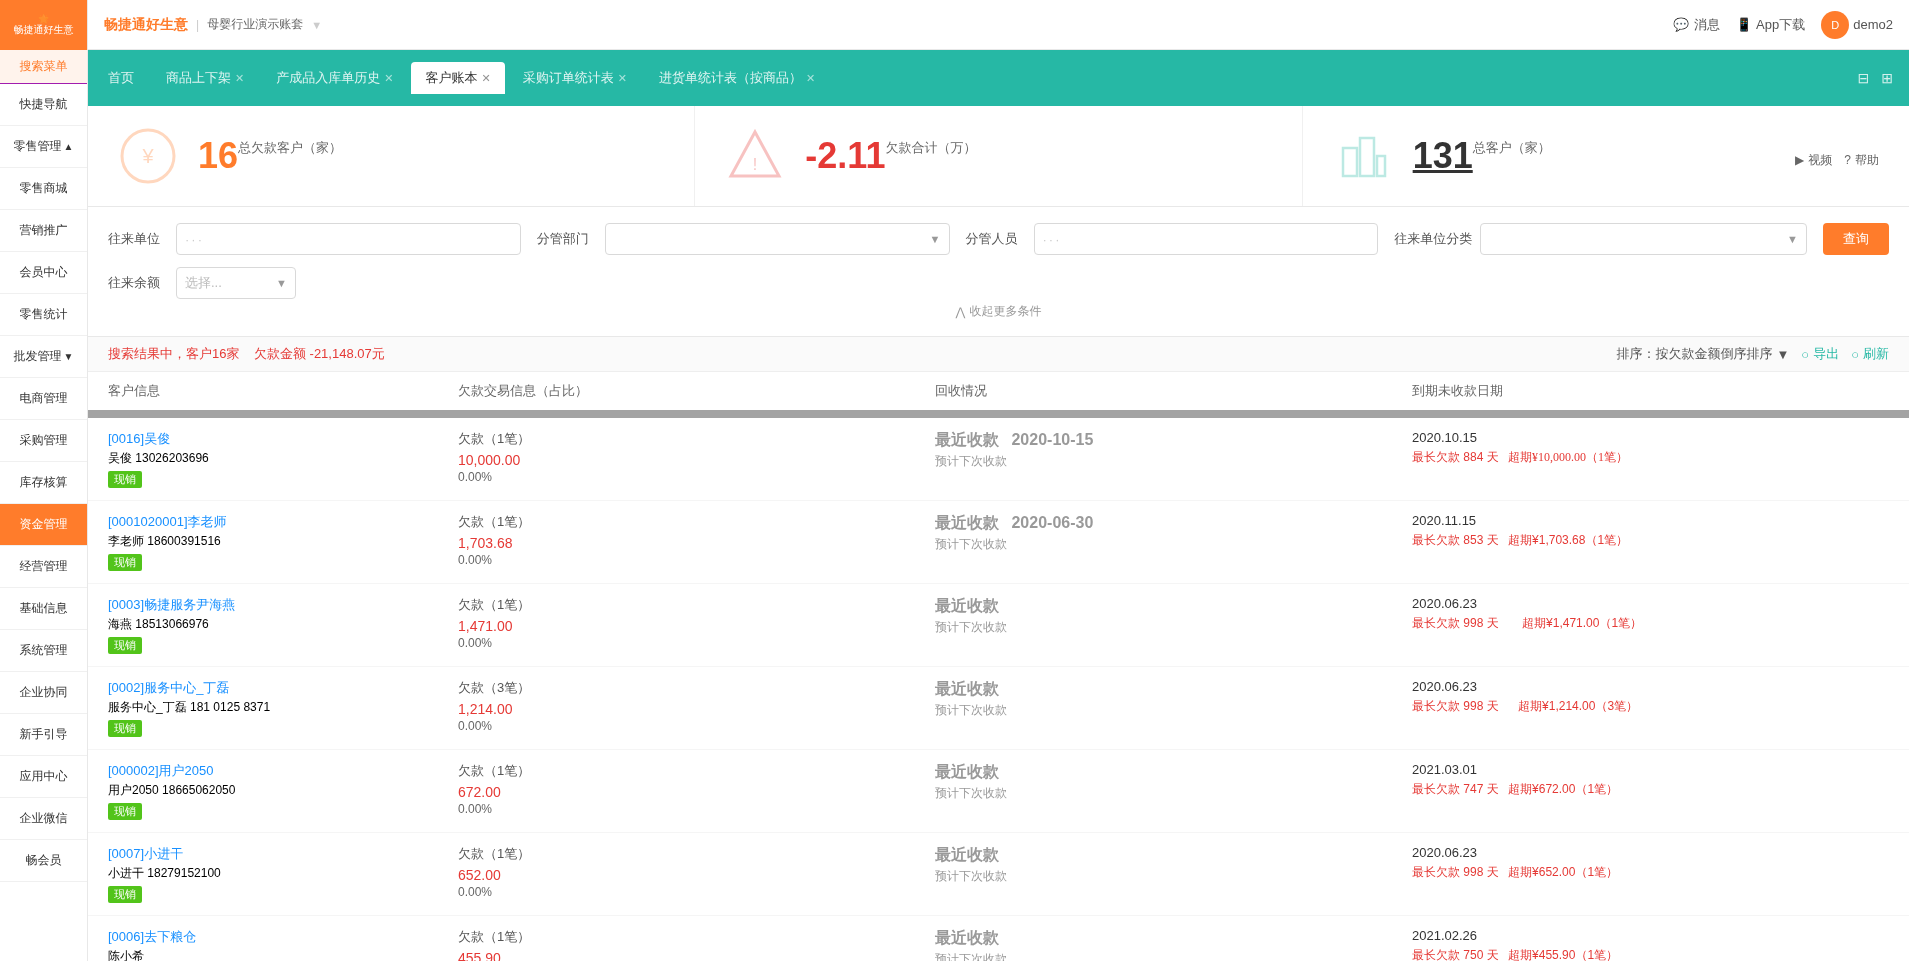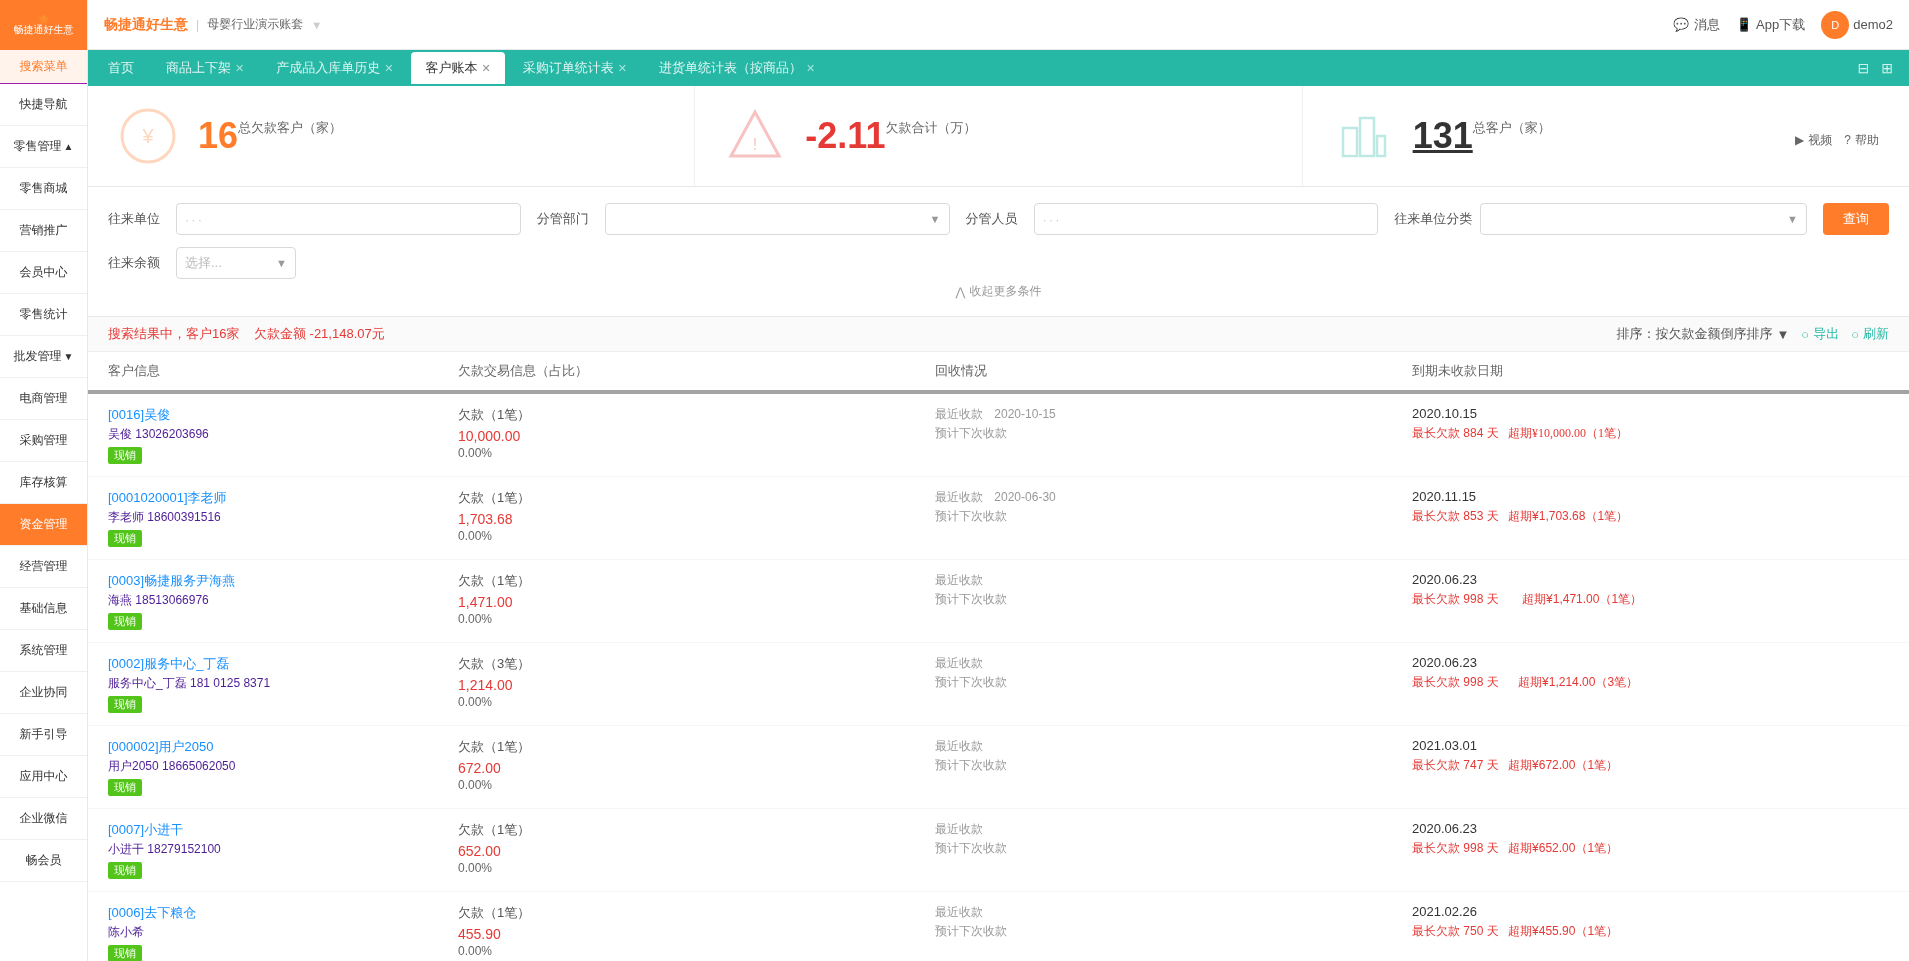--- a/index.html
+++ b/index.html
@@ -19,21 +19,21 @@
     .main { flex: 1; display: flex; flex-direction: column; overflow: hidden; }
 
     
     .topbar { height: 50px; background: #fff; border-bottom: 1px solid #e8e8e8; display: flex; align-items: center; justify-content: space-between; padding: 0 16px; flex-shrink: 0; }
     .topbar-left { display: flex; align-items: center; gap: 8px; font-size: 12px; color: #666; }
     .topbar-right { display: flex; align-items: center; gap: 16px; font-size: 13px; color: #555; }
     .topbar-right-item { display: flex; align-items: center; gap: 4px; cursor: pointer; }
     .avatar { width: 28px; height: 28px; border-radius: 50%; background: #ff7c2b; color: #fff; display: flex; align-items: center; justify-content: center; font-size: 11px; }
 
     
-    .tabs { background: #26b8a5; display: flex; align-items: center; height: 36px; flex-shrink: 0; padding: 0 4px; }
+    .tabs { background: #26b8a5; display: flex; align-items: center; height: 56px; flex-shrink: 0; padding: 0 4px; }
     .tab { display: flex; align-items: center; gap: 4px; padding: 0 14px; height: 32px; color: rgba(255,255,255,0.85); font-size: 13px; cursor: pointer; border-radius: 4px 4px 0 0; margin: 0 2px; }
     .tab.active { background: #fff; color: #333; }
     .tab-close { font-size: 11px; color: inherit; opacity: 0.7; }
     .tabs-spacer { flex: 1; }
     .tabs-actions { display: flex; gap: 4px; padding-right: 8px; }
     .tabs-action-btn { color: rgba(255,255,255,0.8); cursor: pointer; font-size: 14px; padding: 0 4px; }
 
     
     .content { flex: 1; overflow-y: auto; background: #f5f5f5; }
 
@@ -68,29 +68,29 @@
     
     .result-bar { background: #fafafa; padding: 8px 20px; border-bottom: 1px solid #eee; display: flex; align-items: center; justify-content: space-between; }
     .result-info { font-size: 13px; color: #555; }
     .result-info span { color: #e53935; font-weight: 500; }
     .result-actions { display: flex; align-items: center; gap: 12px; font-size: 13px; color: #555; }
     .result-sort { display: flex; align-items: center; gap: 4px; cursor: pointer; }
     .result-action-btn { display: flex; align-items: center; gap: 4px; cursor: pointer; color: #26b8a5; }
 
     
     .table-container { background: #fff; }
-    .table-header { display: grid; grid-template-columns: 350px 1fr 1fr 1fr; padding: 10px 20px; border-bottom: 4px solid #a3a3a3; font-size: 13px; color: #666; font-weight: 500; }
+    .table-header { display: grid; grid-template-columns: 350px 1fr 1fr 1fr; padding: 10px 20px; border-bottom: 8px solid #a3a3a3; font-size: 13px; color: #666; font-weight: 500; }
     .table-row { display: grid; grid-template-columns: 350px 1fr 1fr 1fr; padding: 12px 20px; border-bottom: 1px solid #f5f5f5; align-items: start; }
     .customer-name { color: #1890ff; font-size: 13px; cursor: pointer; text-decoration: none; }
-    .customer-phone { color: #4c1d95; font-size: 12px; margin-top: 2px; }
+    .customer-phone { color: #000000; font-size: 12px; margin-top: 2px; }
     .customer-tag { display: inline-block; background: #52c41a; color: #fff; font-size: 11px; padding: 1px 6px; border-radius: 2px; margin-top: 4px; }
     .debt-count { font-size: 13px; color: #555; margin-bottom: 4px; }
     .debt-amount { color: #e53935; font-size: 14px; font-weight: 500; }
     .debt-ratio { color: #666; font-size: 12px; margin-top: 2px; }
-    .repay-date { font-size: 12px; color: #555; margin-bottom: 2px; }
+    .repay-date { font-size: 16px; color: #555; margin-bottom: 2px; font-weight: bold; }
     .repay-date span { color: #999; }
     .repay-next { font-size: 12px; color: #999; }
     .due-date { font-size: 13px; color: #333; margin-bottom: 4px; }
     .overdue-text { color: #e53935; font-size: 12px; }
     .overdue-days { color: #e53935; margin-top: 32px; }
 
     
     .content::-webkit-scrollbar { width: 6px; }
     .content::-webkit-scrollbar-track { background: #f1f1f1; }
     .content::-webkit-scrollbar-thumb { background: #ccc; border-radius: 3px; }

